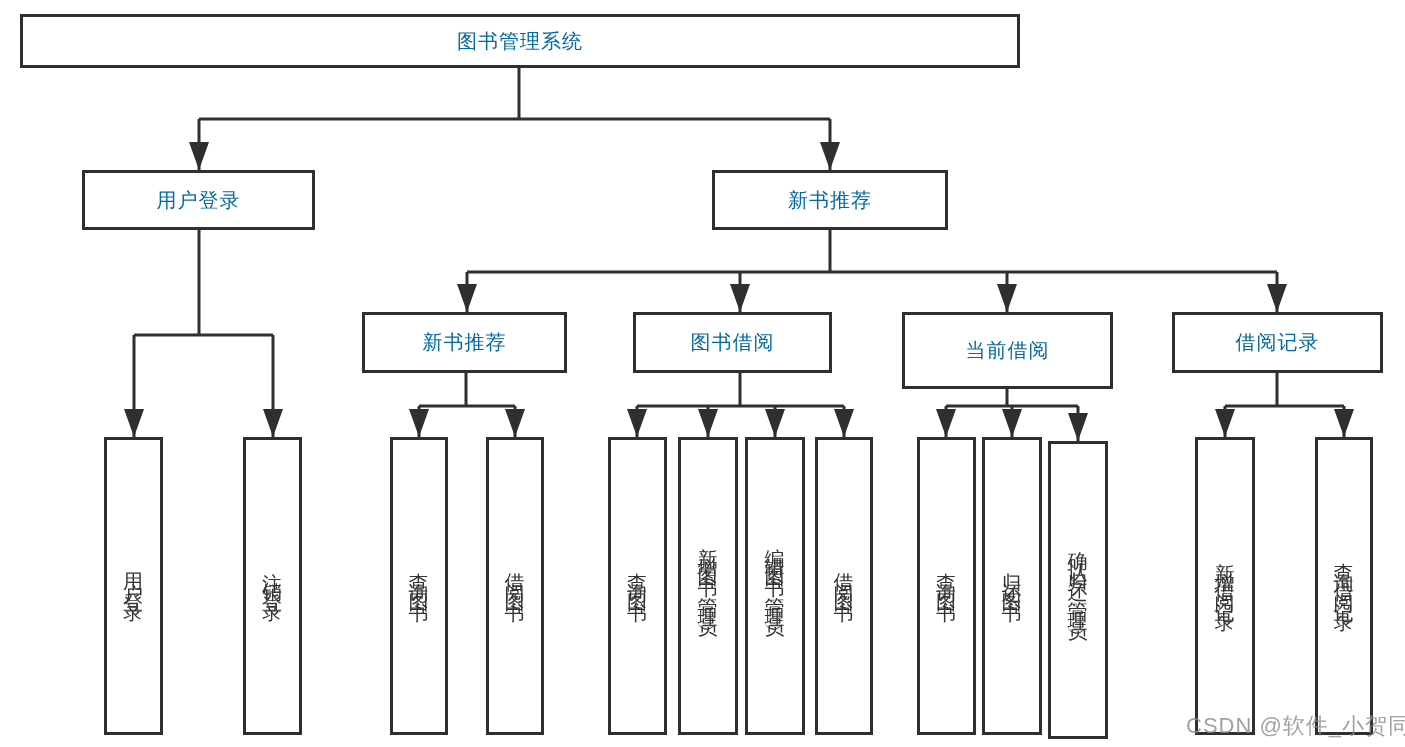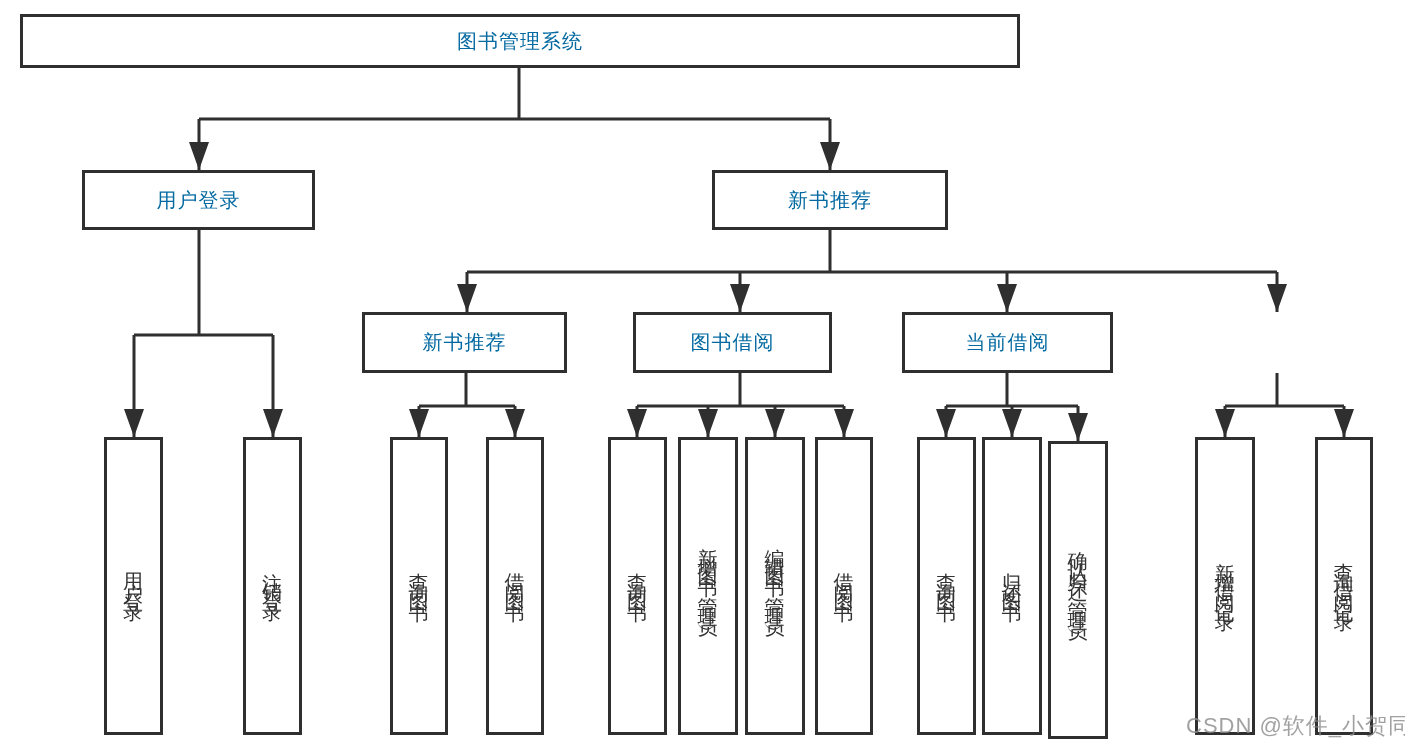--- a/index.html
+++ b/index.html
@@ -81,22 +81,25 @@
   <div class="hnode" style="left:712px;top:170px;width:236px;height:60px">
     <span class="hlabel">新书推荐</span>
   </div>
 
   <div class="hnode" style="left:362px;top:312px;width:205px;height:61px">
     <span class="hlabel">新书推荐</span>
   </div>
   <div class="hnode" style="left:633px;top:312px;width:199px;height:61px">
     <span class="hlabel">图书借阅</span>
   </div>
-  <div class="hnode" style="left:902px;top:312px;width:211px;height:61px">
+  <div class="hnode" style="left:902px;top:312px;width:211px;height:77px">
     <span class="hlabel">当前借阅</span>
+  </div>
+  <div class="hnode" style="left:1172px;top:312px;width:211px;height:61px">
+    <span class="hlabel">借阅记录</span>
   </div>
 
   <div class="vnode" style="left:104px">
     <span class="vlabel">用户登录</span>
   </div>
   <div class="vnode" style="left:243px">
     <span class="vlabel">注销登录</span>
   </div>
 
   <div class="vnode" style="left:390px;width:58px">

